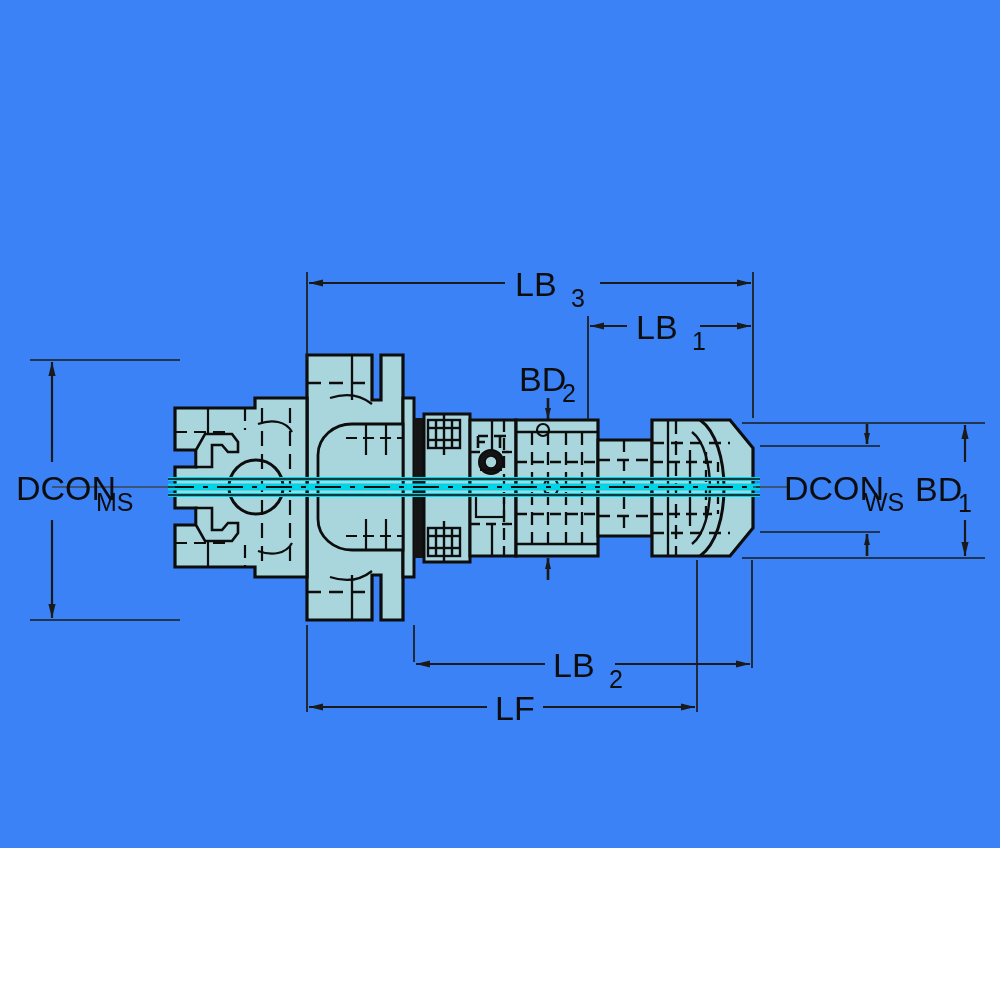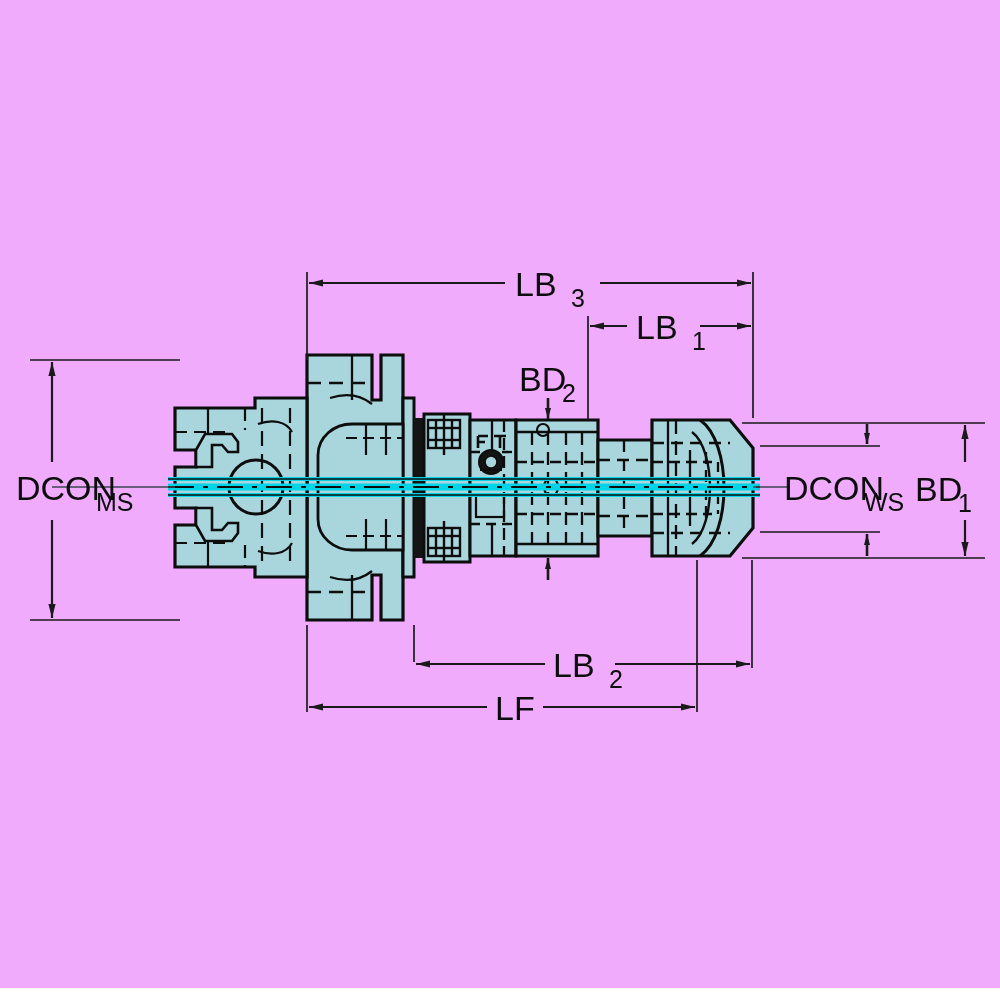--- a/index.html
+++ b/index.html
@@ -1,18 +1,18 @@
 <!DOCTYPE html>
 <html><head>
 <meta charset="utf-8">
 <style>
   html,body{margin:0;padding:0;background:#ffffff;}
   body{width:1000px;height:1000px;overflow:hidden;
        font-family:"Liberation Sans","DejaVu Sans",sans-serif;}
-  #stage{position:relative;width:1000px;height:988px;background:#f0abfc;}
+  #stage{position:relative;width:1000px;height:848px;background:#3b82f6;}
   svg#dwg{position:absolute;left:0;top:0;width:1000px;height:1000px;display:block;}
   .lbl{font-family:"Liberation Sans","DejaVu Sans",sans-serif;fill:#0d0d0d;}
   .lbl-main{font-size:34px;}
   .lbl-sub{font-size:25px;}
 </style>
 </head>
 <body>
 
 <div id="stage">
 

